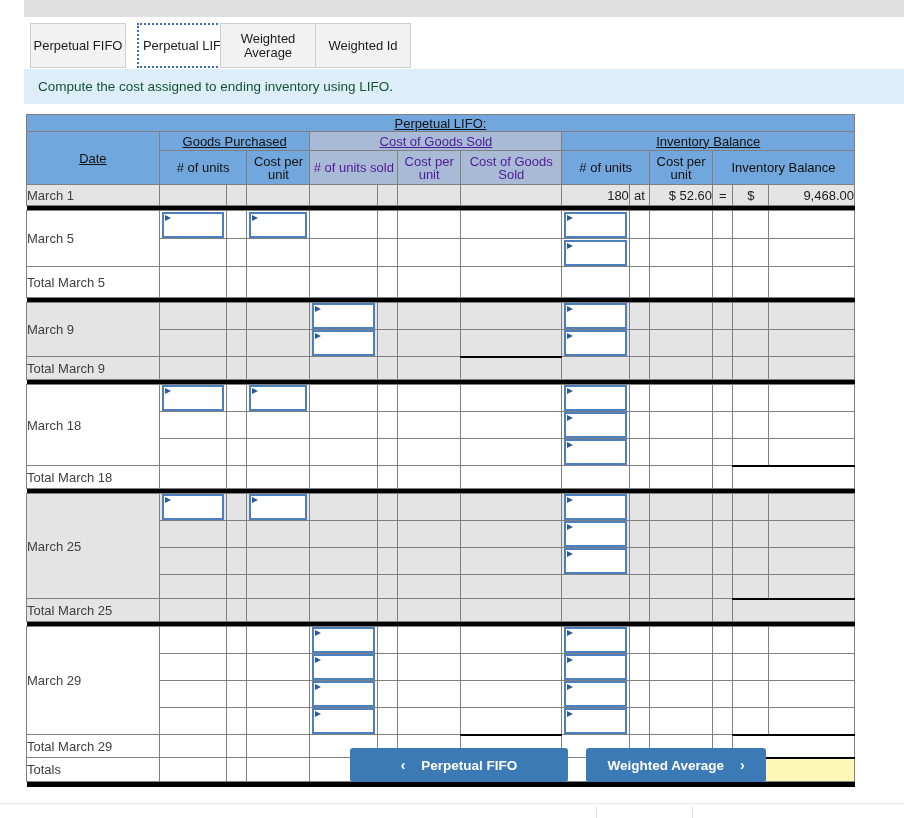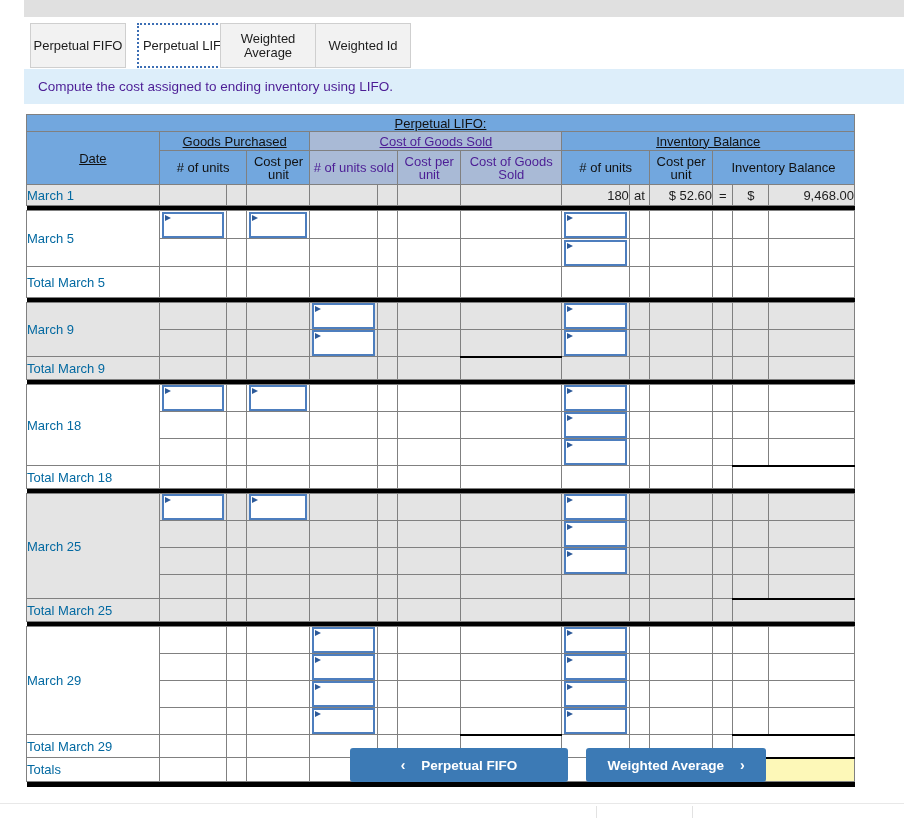--- a/index.html
+++ b/index.html
@@ -27,21 +27,21 @@
     font-size:13px;color:#1d1d1d;cursor:pointer;
   }
   .tab.active{
     background:#ffffff;border:2px dotted #3c6eb4;
   }
   
   #instr{
     position:absolute;left:24px;top:69px;width:880px;height:35px;
     background:#ddeefa;box-sizing:border-box;
     display:flex;align-items:center;padding-left:14px;
-    font-size:13.5px;color:#4c1d95;
+    font-size:13.5px;color:#14532d;
   }
 
   
   #sheetwrap{position:absolute;left:26px;top:114px;width:829px;}
   table.sheet{border-collapse:collapse;table-layout:fixed;width:829px;}
   table.sheet td,table.sheet th{
     padding:0;margin:0;
     border:1px solid #808080;
     box-sizing:border-box;
     font-weight:normal;
@@ -50,21 +50,21 @@
   }
   
   .hdr-title{background:#72a7de;text-align:center;height:13px;}
   .hdr-title span{text-decoration:underline;font-size:13px;color:#111;}
   .hdr-blue{background:#72a7de;text-align:center;color:#111;}
   .hdr-grayblue{background:#a9bad6;text-align:center;color:#4c1d95;}
   .grp{font-size:13px;}
   .grp span{text-decoration:underline;}
   .sub{font-size:12.5px;line-height:13px;padding:2px 1px;}
 
-  .datecell{padding-left:4px;font-size:13px;color:#0369a1;text-align:left;}
+  .datecell{padding-left:4px;font-size:13px;color:#404040;text-align:left;}
   .shaded{background:#e4e4e4;}
   .white{background:#ffffff;}
 
   
   tr.sep td{background:#000000;border:none;height:5px;padding:0;}
 
   .b-top-black{border-top:2px solid #000 !important;}
 
   .num{text-align:right;padding-right:4px;}
   .ctr{text-align:center;}

